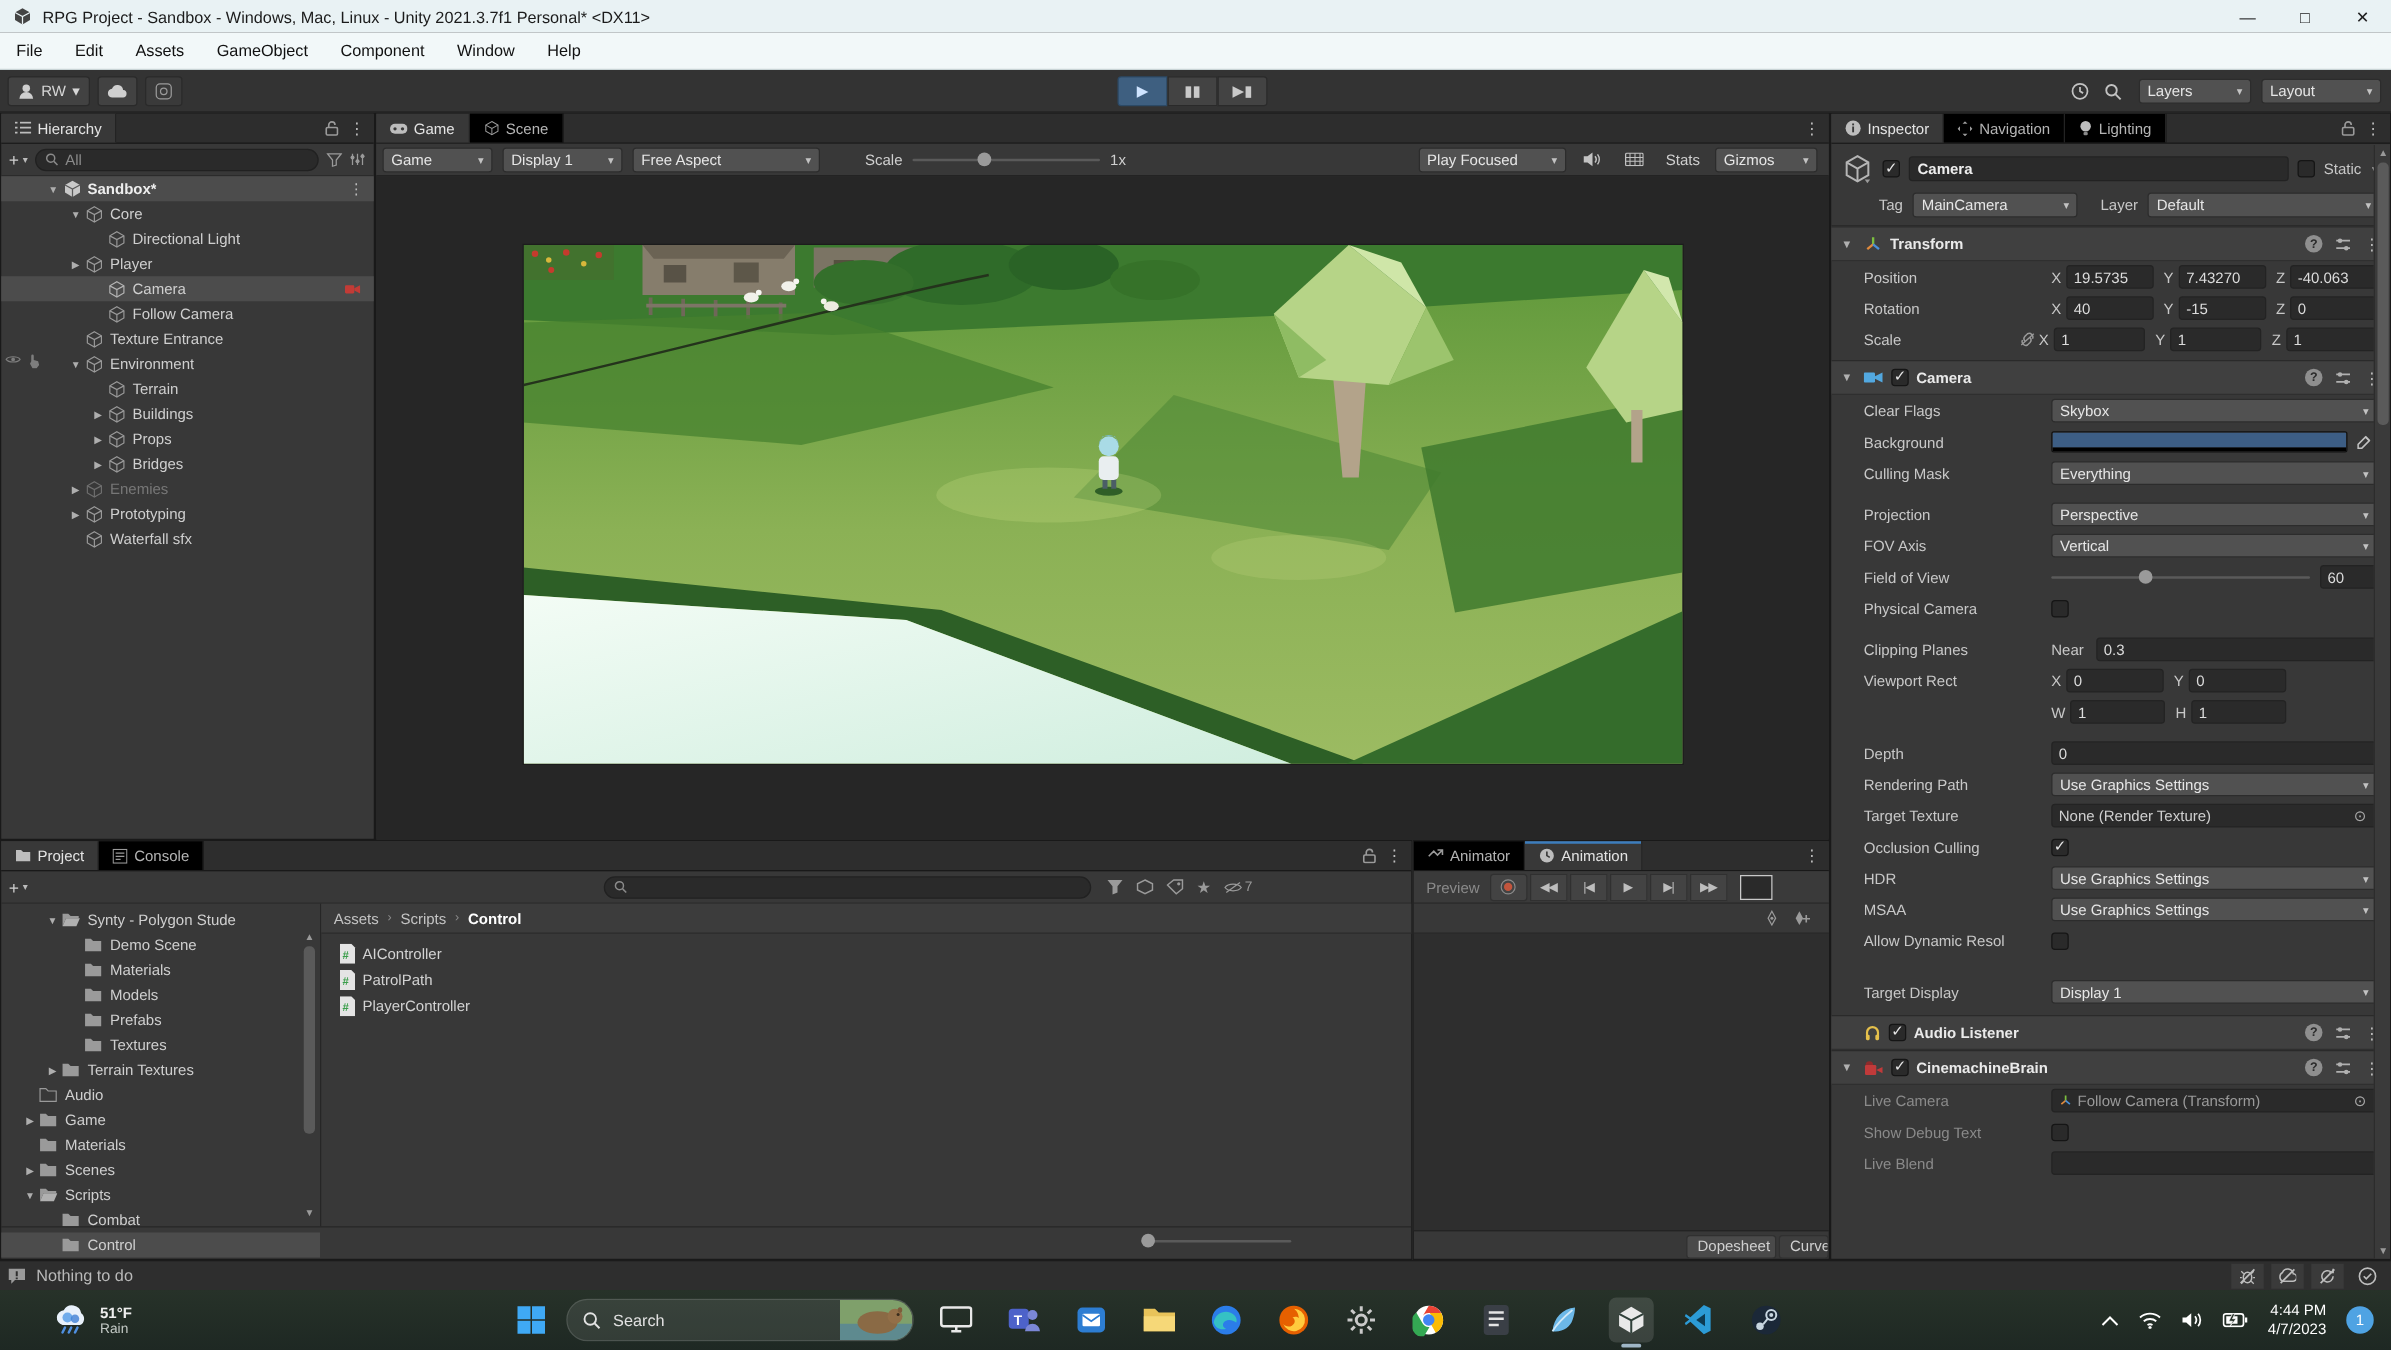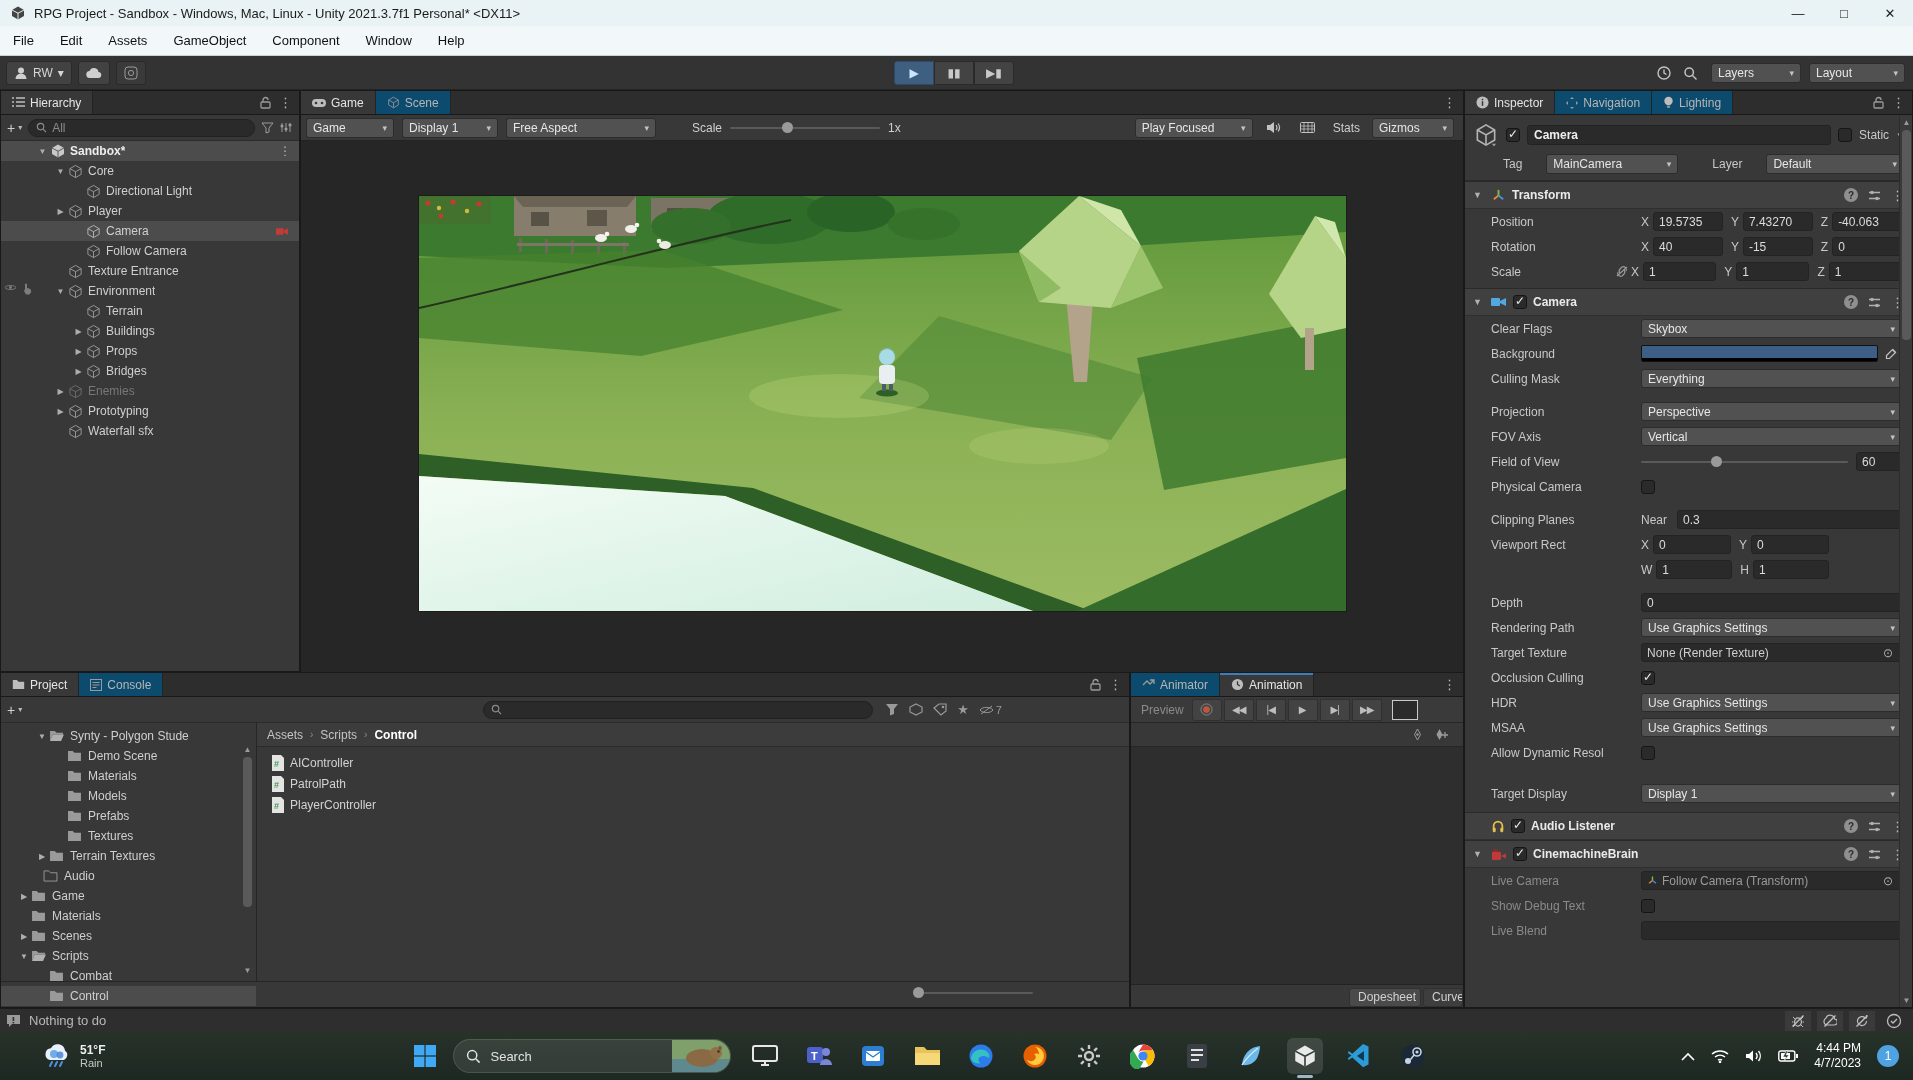--- a/index.html
+++ b/index.html
@@ -25,21 +25,21 @@
   .pbtn.play { background:#3e5f80; color:#cfe4ff; border-color:#2c4a66; border-radius:3px 0 0 3px; }
   .pbtn.step { border-radius:0 3px 3px 0; }
   .tb-right { position:absolute; right:8px; top:5px; display:flex; align-items:center; }
   .dd { background:#515151; border:1px solid #2c2c2c; border-radius:3px; height:20px; display:flex; align-items:center; padding:0 6px; color:#e6e6e6; font-size:12px; gap:6px; min-width:0; }
   .dd .car { margin-left:auto; color:#c3c3c3; font-size:9px; }
   .icobtn { width:26px; height:24px; display:flex; align-items:center; justify-content:center; color:#c2c2c2; }
 
   
   .panel { background:#383838; border:1px solid #191919; }
   .tabbar { height:24px; background:#2d2d2d; display:flex; align-items:stretch; border-bottom:1px solid #191919; }
-  .tab { display:flex; align-items:center; gap:5px; padding:0 11px; font-size:12px; color:#b5b5b5; background:#0c4a6e; border-right:1px solid #232323; }
+  .tab { display:flex; align-items:center; gap:5px; padding:0 11px; font-size:12px; color:#b5b5b5; background:#000000; border-right:1px solid #232323; }
   .tab.on { background:#383838; color:#e4e4e4; }
   .tab.on.blue { box-shadow:inset 0 2px 0 #3d7dbd; }
   .tabtools { margin-left:auto; display:flex; align-items:center; gap:8px; padding-right:7px; color:#b9b9b9; }
   .kebab { color:#bdbdbd; font-size:13px; }
 
   .srow { height:26px; display:flex; align-items:center; padding:0 6px; gap:6px; border-bottom:1px solid #2b2b2b; }
   .plus { color:#cfcfcf; font-size:14px; display:flex; gap:3px; align-items:center; }
   .search { flex:1; height:18px; background:#2a2a2a; border:1px solid #212121; border-radius:9px; display:flex; align-items:center; padding:0 7px; gap:5px; }
   .search input { flex:1; background:transparent; border:0; outline:0; color:#cfcfcf; font-size:12px; min-width:0; }
   .search input::placeholder { color:#8a8a8a; }
@@ -89,21 +89,21 @@
   .atimeline { height:238px; background:#2e2e2e; border-bottom:1px solid #232323; }
   .abottom { height:24px; display:flex; align-items:center; gap:2px; padding-left:218px; }
   .sheetbtn { height:19px; background:#4a4a4a; border:1px solid #303030; border-radius:3px; color:#d0d0d0; font-size:12px; padding:0 8px; display:flex; align-items:center; overflow:hidden; white-space:nowrap; }
   .sheetbtn.cut { max-width:40px; background:#3e3e3e; }
 
   
   .insp { left:1464px; top:90px; width:449px; height:918px; overflow:hidden; }
   .ihead { padding:7px 8px 6px 8px; border-bottom:1px solid #2a2a2a; }
   .irow1 { display:flex; align-items:center; gap:7px; }
   .namefield { flex:1; height:20px; background:#2a2a2a; border:1px solid #222; border-radius:3px; color:#eee; font-size:12px; font-weight:bold; display:flex; align-items:center; padding:0 6px; }
-  .irow2 { display:flex; align-items:center; gap:24px; margin-top:6px; padding-left:30px; font-size:12px; color:#c8c8c8; }
+  .irow2 { display:flex; align-items:center; gap:8px; margin-top:6px; padding-left:30px; font-size:12px; color:#c8c8c8; }
   .chk { width:14px; height:14px; background:#2a2a2a; border:1px solid #151515; border-radius:3px; position:relative; flex:0 0 14px; }
   .chk.on::after { content:"✓"; position:absolute; left:1px; top:-2px; color:#e8e8e8; font-size:12px; }
   .comphead { height:28px; background:#404040; border-top:1px solid #2a2a2a; border-bottom:1px solid #2f2f2f; display:flex; align-items:center; gap:6px; padding:0 8px; }
   .comphead .fold { width:12px; color:#b0b0b0; font-size:9px; }
   .comphead .cname { color:#eaeaea; font-size:12px; font-weight:bold; }
   .chtools { margin-left:auto; display:flex; align-items:center; gap:10px; }
   .qicon { width:14px; height:14px; border-radius:50%; background:#8f8f8f; color:#2b2b2b; font-size:10px; font-weight:bold; display:flex; align-items:center; justify-content:center; }
   .irow { display:flex; align-items:center; height:25px; padding:0 10px 0 26px; font-size:12px; }
   .ilbl { flex:0 0 150px; color:#c8c8c8; white-space:nowrap; overflow:hidden; }
   .ilbl.dim, .dimtxt { color:#8a8a8a; }
@@ -688,21 +688,21 @@
           </div>
         <div class="prow" style="padding-left:34px">
             <span class="arr">▶</span>
             <span class="icn">
               <svg width="15" height="12" viewBox="0 0 16 13">
                 <path d="M1 1h5l2 2h7v9H1z" fill="#9a9a9a"></path>
               </svg>
             </span>
             <span class="hlbl">Terrain Textures</span>
           </div>
-        <div class="prow" style="padding-left:28px">
+        <div class="prow" style="padding-left:16px">
             <span class="arr"></span>
             <span class="icn">
               <svg width="15" height="12" viewBox="0 0 16 13">
                 <path d="M1 1h5l2 2h7v9H1z" fill="none" stroke="#9a9a9a"></path>
               </svg>
             </span>
             <span class="hlbl">Audio</span>
           </div>
         <div class="prow" style="padding-left:16px">
             <span class="arr">▶</span>

